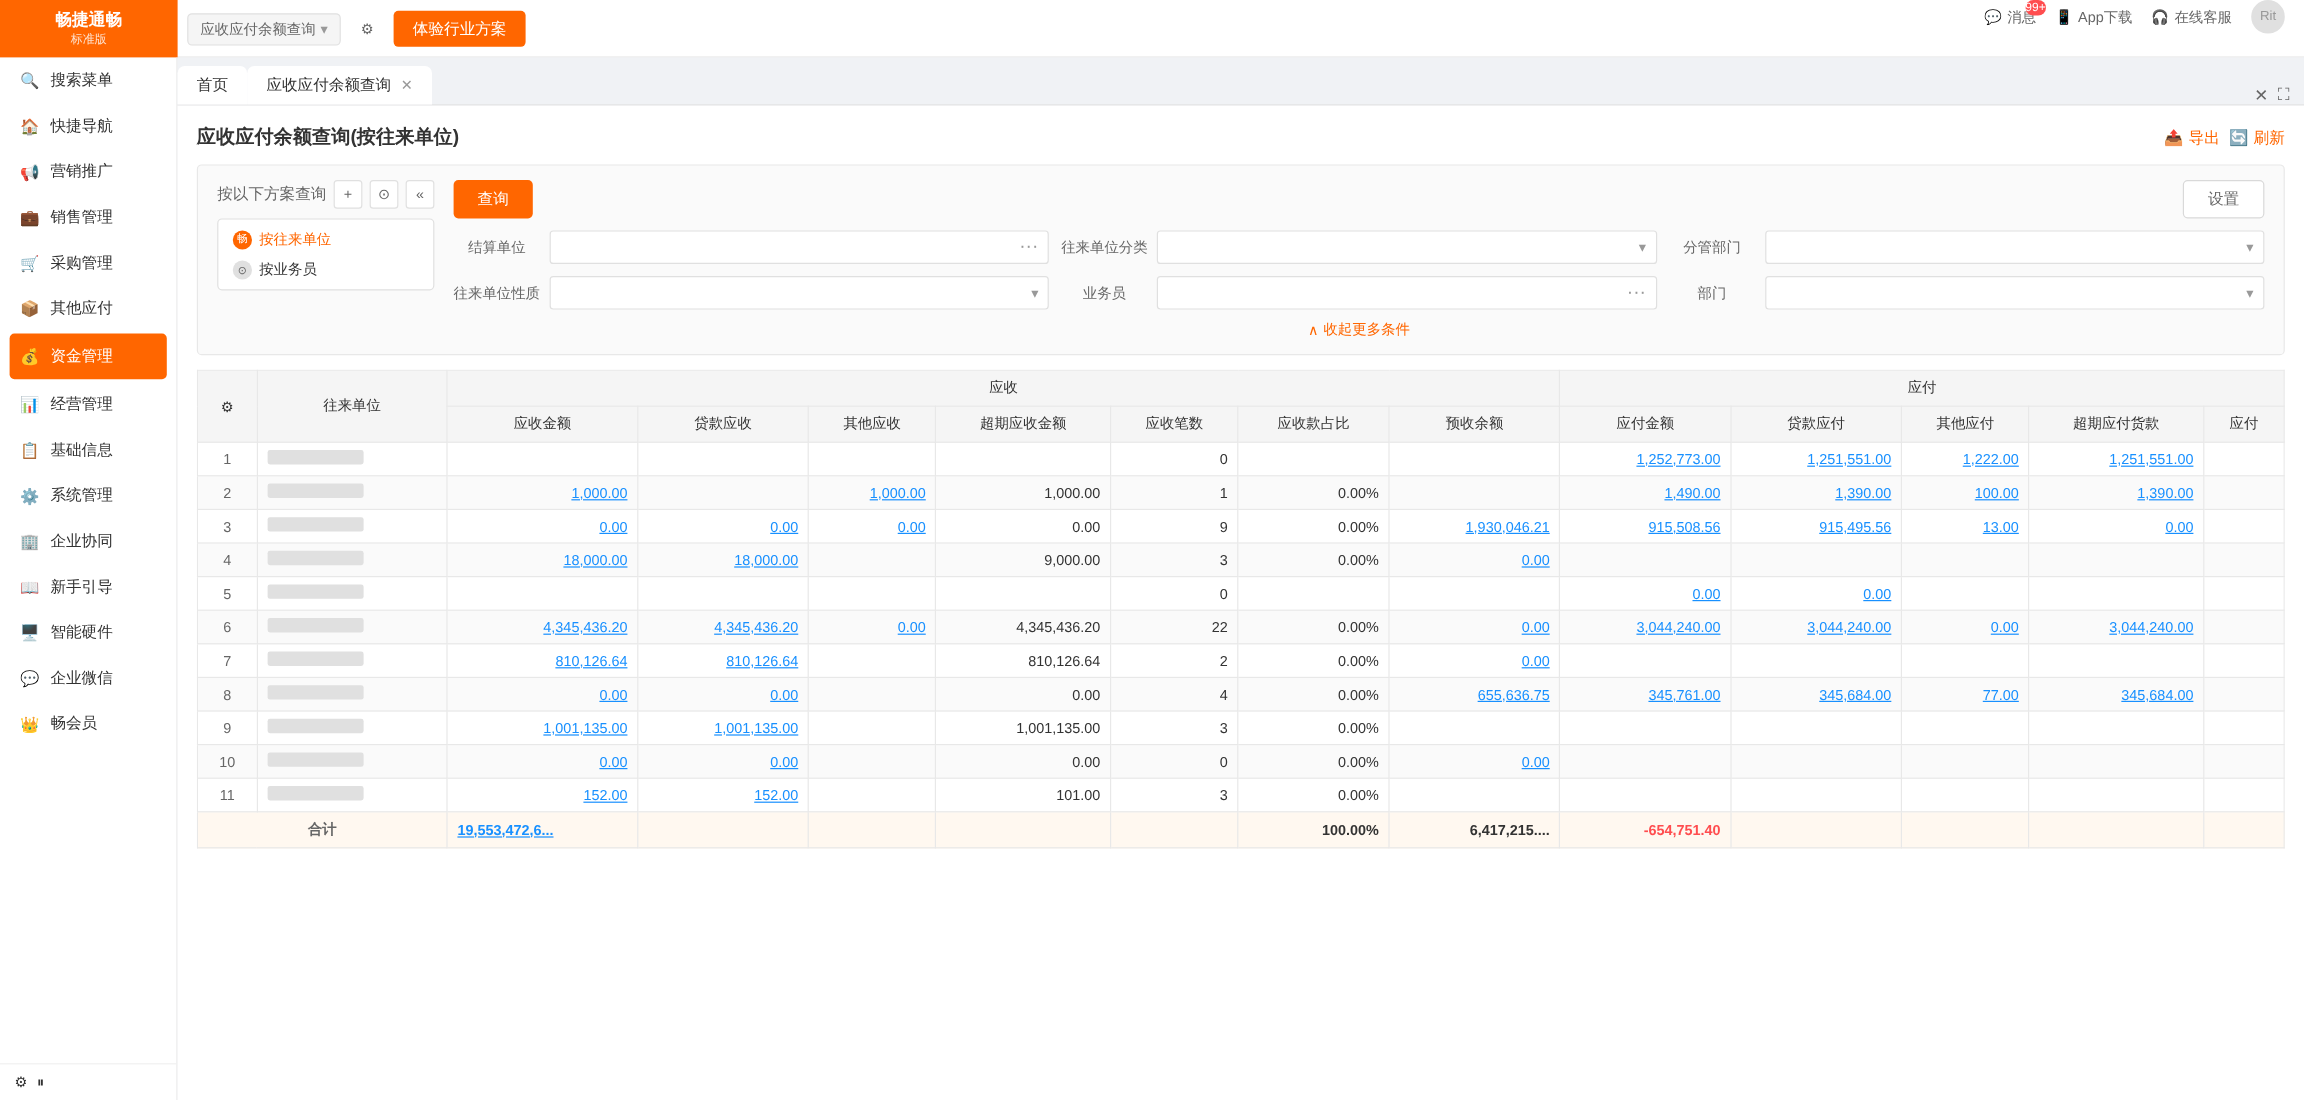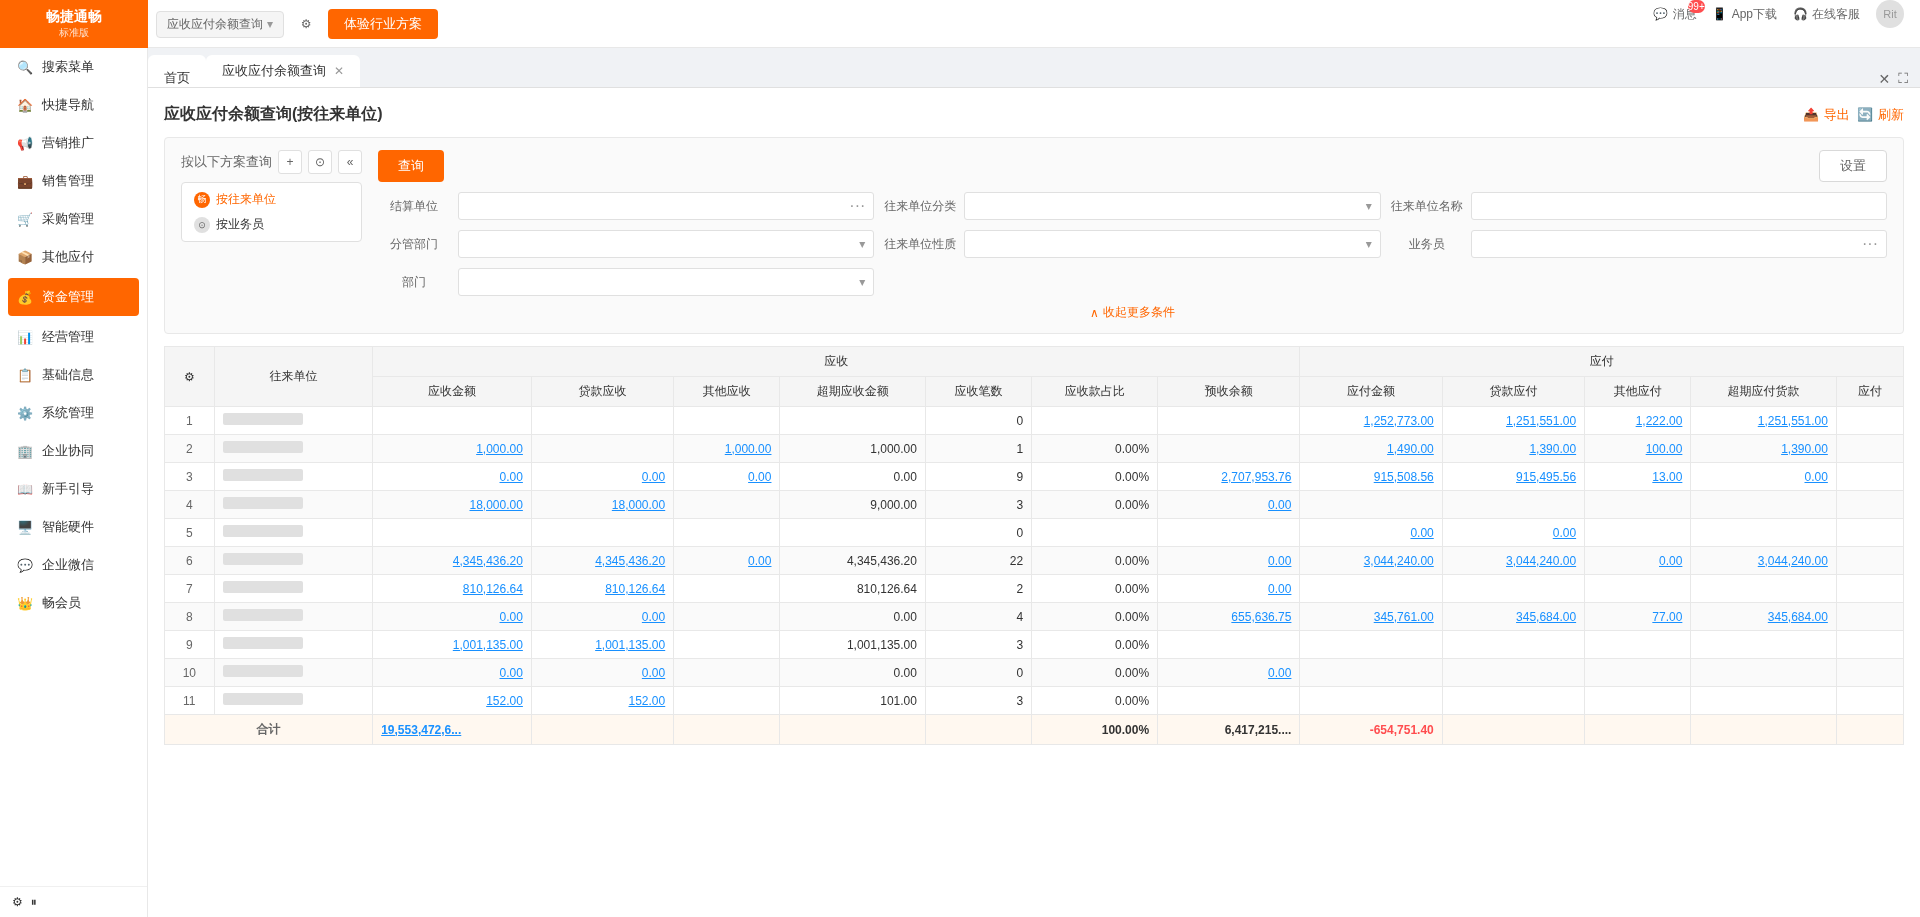--- a/index.html
+++ b/index.html
@@ -25,21 +25,21 @@
     .sidebar-bottom { margin-top: auto; border-top: 1px solid #f0f0f0; display: flex; align-items: center; padding: 8px 12px; gap: 8px; }
 
     
     .main-area { position: absolute; left: 148px; top: 48px; right: 0; bottom: 0; display: flex; flex-direction: column; }
 
     
     .tab-bar { height: 40px; background: #f0f2f5; display: flex; align-items: flex-end; padding: 0 0 0 0; border-bottom: 1px solid #e0e0e0; }
     .tab { height: 32px; display: flex; align-items: center; padding: 0 16px; cursor: pointer; font-size: 13px; color: #666; background: #e0e0e0; border-radius: 6px 6px 0 0; margin-right: 2px; }
     .tab.active { background: #fff; color: #333; font-weight: 500; }
     .tab-close { margin-left: 8px; color: #999; cursor: pointer; font-size: 12px; }
-    .tab-home { height: 32px; display: flex; align-items: flex-end; padding: 0 16px; cursor: pointer; font-size: 13px; color: #333; background: #fff; border-radius: 6px 6px 0 0; }
+    .tab-home { height: 32px; display: flex; align-items: center; padding: 0 16px; cursor: pointer; font-size: 13px; color: #333; background: #fff; border-radius: 6px 6px 0 0; }
     .tab-actions { margin-left: auto; display: flex; align-items: center; padding: 0 12px; gap: 8px; }
     .tab-action-icon { cursor: pointer; color: #666; font-size: 14px; }
 
     
     .page-content { flex: 1; overflow: hidden; background: #fff; padding: 16px; }
     .page-header { display: flex; align-items: center; justify-content: space-between; margin-bottom: 12px; gap: 24px; }
     .page-title { font-size: 16px; font-weight: 600; color: #333; }
     .header-actions { display: flex; gap: 8px; }
     .export-btn { display: flex; align-items: center; gap: 4px; color: #ff6600; cursor: pointer; font-size: 13px; }
     .refresh-btn { display: flex; align-items: center; gap: 4px; color: #ff6600; cursor: pointer; font-size: 13px; }
@@ -250,27 +250,20 @@
               <div class="field-input">
                 <span></span>
                 <span class="dots">···</span>
               </div>
             </div>
             <div class="search-field">
               <span class="field-label">往来单位分类</span>
               <div class="field-input">
                 <span></span>
                 <span class="arrow">▾</span>
-              </div>
-            </div>
-            <div class="search-field">
-              <span class="field-label">往来单位名称</span>
-              <div class="field-input">
-                <span></span>
-                <span></span>
               </div>
             </div>
             <div class="search-field">
               <span class="field-label">分管部门</span>
               <div class="field-input">
                 <span></span>
                 <span class="arrow">▾</span>
               </div>
             </div>
             <div class="search-field">
@@ -363,21 +356,21 @@
   </tr>
             <tr>
     <td>3</td>
     <td><span class="blurred"></span></td>
     <td><span class="link-val">0.00</span></td>
     <td><span class="link-val">0.00</span></td>
     <td><span class="link-val">0.00</span></td>
     <td>0.00</td>
     <td>9</td>
     <td>0.00%</td>
-    <td><span class="link-val">2,707,953.76</span></td>
+    <td><span class="link-val">1,930,046.21</span></td>
     <td><span class="link-val">915,508.56</span></td>
     <td><span class="link-val">915,495.56</span></td>
     <td><span class="link-val">13.00</span></td>
     <td><span class="link-val">0.00</span></td>
     <td></td>
   </tr>
             <tr>
     <td>4</td>
     <td><span class="blurred"></span></td>
     <td><span class="link-val">18,000.00</span></td>

